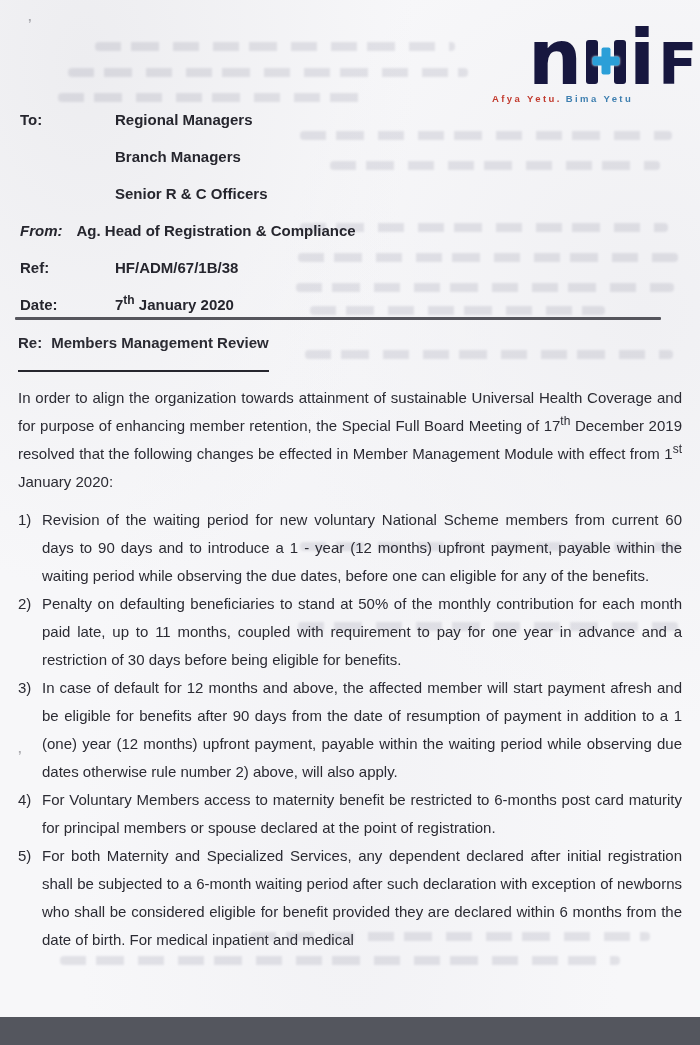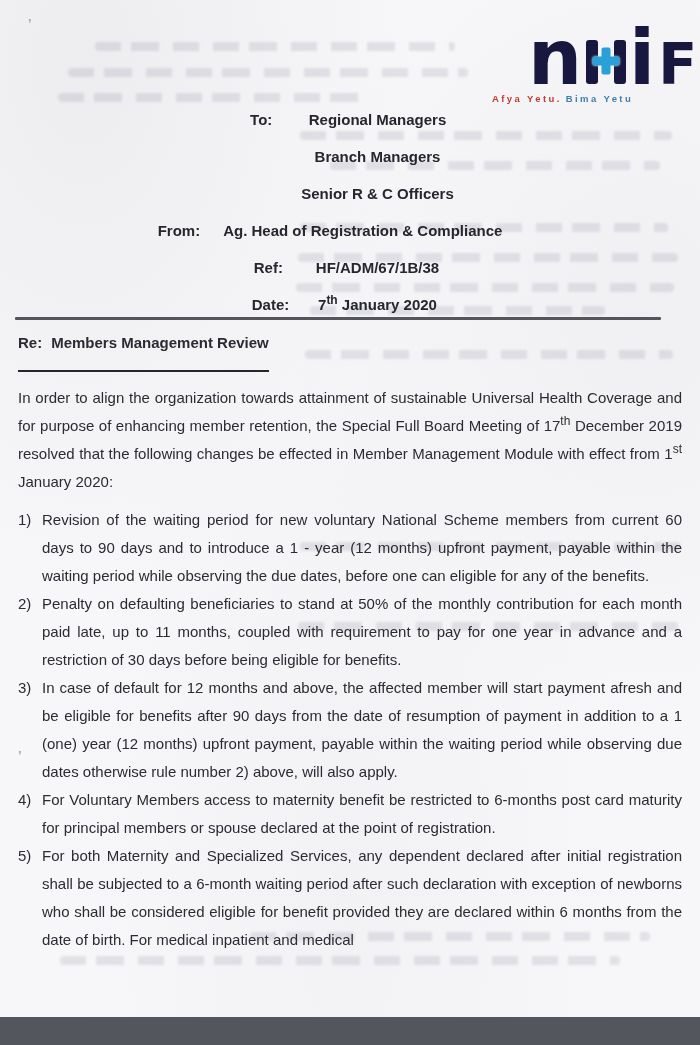--- a/index.html
+++ b/index.html
@@ -37,23 +37,23 @@
   .plus{position:absolute;left:50%;top:47%;transform:translate(-50%,-50%);width:27px;height:27px;filter:drop-shadow(0 0 1px #eef3f8);}
   .plus i{display:block;position:absolute;background:#2b9fd8;border-radius:2px;}
   .plus .pv{left:9px;top:0;width:9px;height:27px;}
   .plus .ph{top:9px;left:0;width:27px;height:9px;}
   .tagline{margin-top:1px;font-size:9.5px;font-weight:bold;letter-spacing:2.4px;white-space:nowrap;}
   .tag-red{color:#c23a2e;}
   .tag-blue{color:#3e7fb0;margin-left:4px;}
 
   
   .hdr{position:absolute;left:20px;top:110px;font-size:15px;font-weight:bold;color:#26262e;width:620px;}
-  .hdr .row{margin-bottom:18px;line-height:19px;white-space:nowrap;text-align:center;}
+  .hdr .row{margin-bottom:18px;line-height:19px;white-space:nowrap;}
   .lbl{display:inline-block;width:95px;}
-  .from-lbl{display:inline-block;margin-right:23px;}
+  .from-lbl{display:inline-block;margin-right:14px;font-style:italic;}
 
   
   .divider{position:absolute;left:15px;top:317px;width:646px;height:2.5px;background:#55555c;border-radius:1px;}
 
   
   .content{position:absolute;left:18px;top:329px;width:664px;font-size:15px;line-height:28px;color:#2b2b33;}
   .subject{display:inline-block;border-bottom:2.2px solid #26262e;padding-bottom:17px;font-weight:bold;line-height:20px;margin-bottom:12px;white-space:nowrap;}
   .subject .re{margin-right:9px;}
   .intro{margin:0 0 10px 0;text-align:justify;}
   sup{font-size:12px;line-height:0;}

